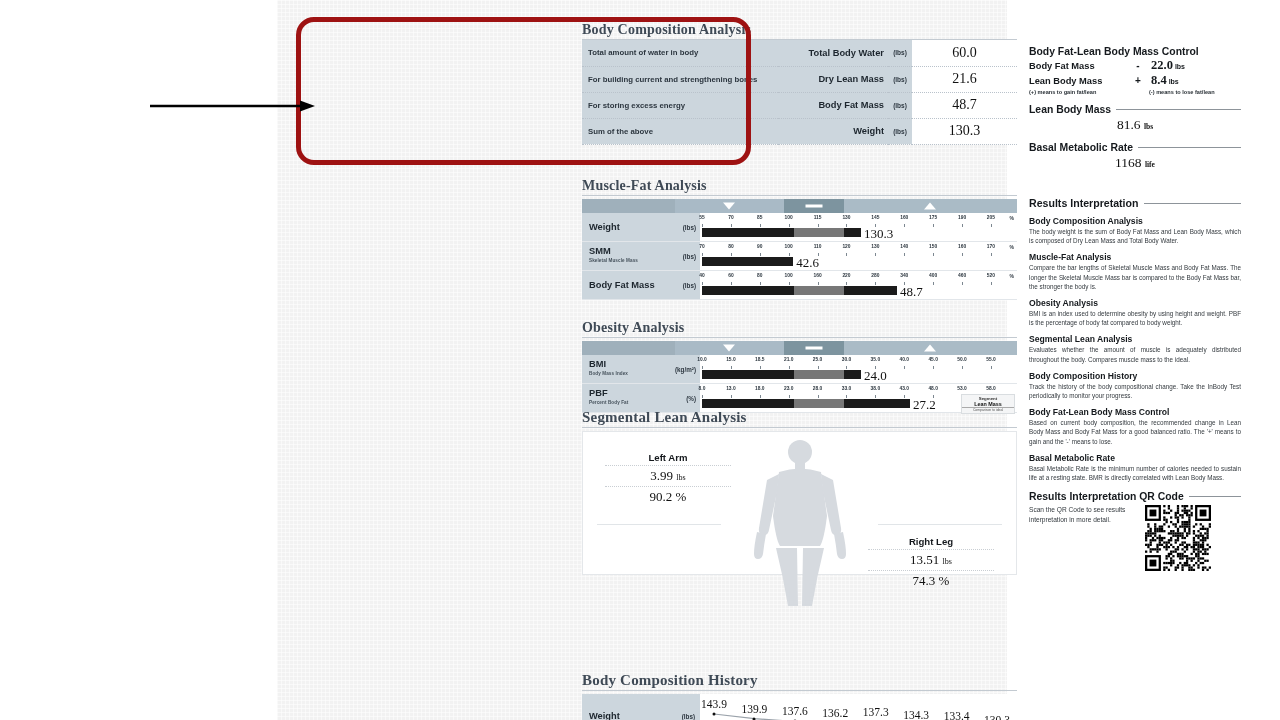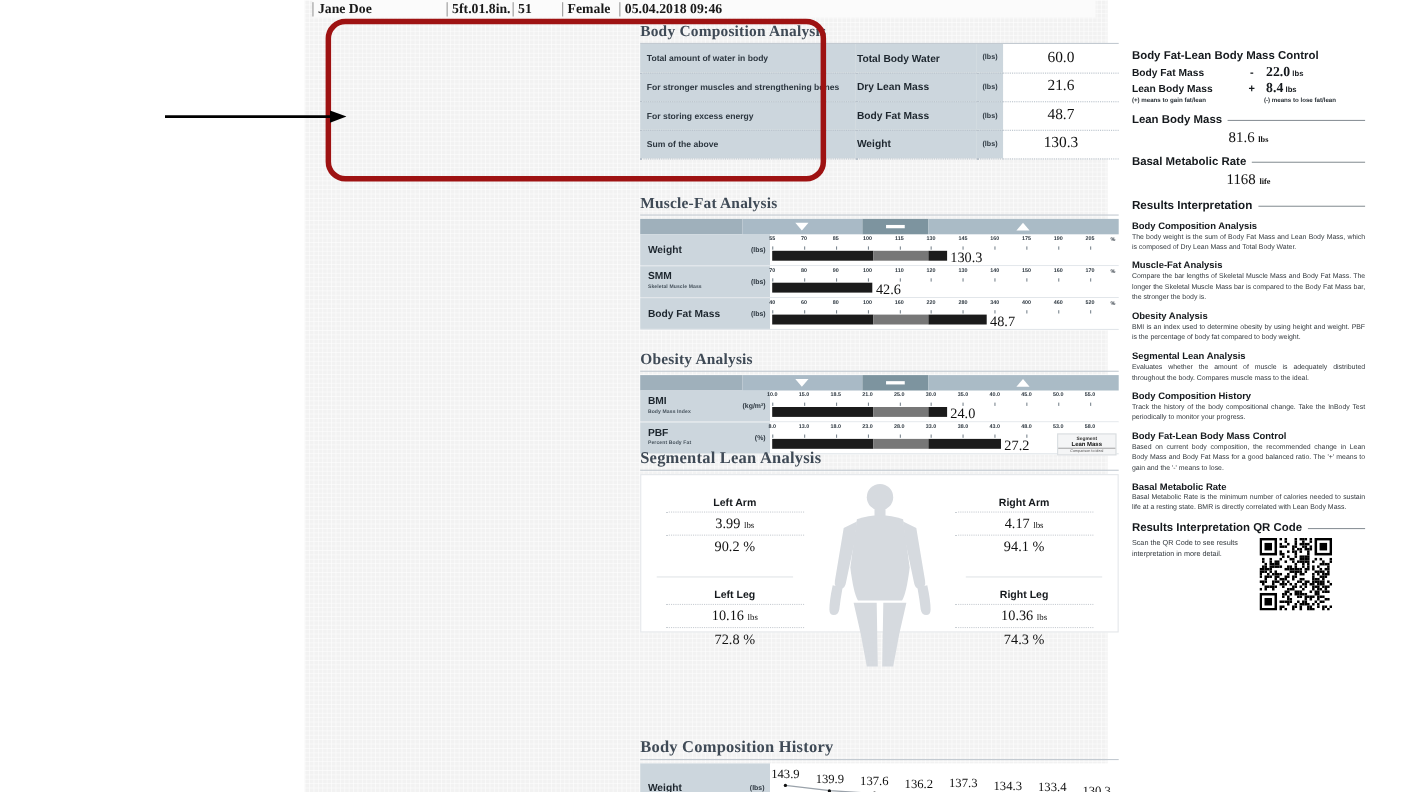--- a/index.html
+++ b/index.html
@@ -62,21 +62,21 @@
   #bca { left:305px; top:22px; width:435px; }
   #bca-tbl { width:100%; border-collapse:collapse; margin-top:0; }
   #bca-tbl tr { height:26px; }
   #bca-tbl td { border-bottom:1px dotted #b9c2cb; vertical-align:middle; }
   .bca-desc {
     background:#ccd6dd; font-size:7.8px; color:#2d3740; padding-left:6px; width:196px;
     font-weight:600;
   }
   .bca-name {
     background:#ccd6dd; font-size:9.3px; color:#1d262e; font-weight:700;
-    padding-right:4px; width:110px;
+    text-align:right; padding-right:4px; width:110px;
   }
   .bca-unit { background:#ccd6dd; font-size:6.5px; color:#2d3740; font-weight:700; width:24px; text-align:center;}
   .bca-val {
     background:#ffffff; text-align:center; font-size:14px; color:#111; width:105px;
     font-family:"Liberation Serif", serif;
   }
 
   
   .barsec { }
   .bar-table { width:100%; border-collapse:collapse; margin-top:3px; background:#fff; }
@@ -182,40 +182,33 @@
   #qr-wrap { display:flex; gap:6px; align-items:flex-start; margin-top:3px; }
   #qr-txt { font-size:6.6px; color:#33393e; line-height:9.5px; width:110px; }
   #qr { width:66px; height:66px; }
 </style>
 </head>
 <body>
 
 <div id="sheet">
  <div id="sheet-inner">
 
-  <div id="idbar">
-    <div class="cell nm">Jane Doe</div>
-    <div class="cell ht">5ft.01.8in.</div>
-    <div class="cell ag">51</div>
-    <div class="cell sx">Female</div>
-    <div class="cell dt">05.04.2018  09:46</div>
-  </div>
 
   <div class="panel" id="bca">
     <div class="sec-title">Body Composition Analysis</div>
     <table id="bca-tbl">
       <tbody>
         <tr>
           <td class="bca-desc">Total amount of water in body</td>
           <td class="bca-name">Total Body Water</td>
           <td class="bca-unit">(lbs)</td>
           <td class="bca-val">60.0</td>
         </tr>
         <tr>
-          <td class="bca-desc">For stronger muscles and strengthening bones</td>
+          <td class="bca-desc">For building current and strengthening bones</td>
           <td class="bca-name">Dry Lean Mass</td>
           <td class="bca-unit">(lbs)</td>
           <td class="bca-val">21.6</td>
         </tr>
         <tr>
           <td class="bca-desc">For storing excess energy</td>
           <td class="bca-name">Body Fat Mass</td>
           <td class="bca-unit">(lbs)</td>
           <td class="bca-val">48.7</td>
         </tr>
@@ -503,41 +496,27 @@
       <div class="seg-div" style="right:14px; top:92px; width:124px;"></div>
 
       <div class="seg-cell" id="sl-arm">
         <div class="t">Left Arm</div>
         <div class="rule"></div>
         <div class="v"><span>3.99</span> <em>lbs</em></div>
         <div class="rule"></div>
         <div class="v">90.2 %</div>
       </div>
 
-      <div class="seg-cell" id="sr-arm">
-        <div class="t">Right Arm</div>
-        <div class="rule"></div>
-        <div class="v"><span>4.17</span> <em>lbs</em></div>
-        <div class="rule"></div>
-        <div class="v">94.1 %</div>
-      </div>
-
-
-      <div class="seg-cell" id="sl-leg">
-        <div class="t">Left Leg</div>
-        <div class="rule"></div>
-        <div class="v"><span>10.16</span> <em>lbs</em></div>
-        <div class="rule"></div>
-        <div class="v">72.8 %</div>
-      </div>
+
+
 
       <div class="seg-cell" id="sr-leg">
         <div class="t">Right Leg</div>
         <div class="rule"></div>
-        <div class="v"><span>10.36</span> <em>lbs</em></div>
+        <div class="v"><span>13.51</span> <em>lbs</em></div>
         <div class="rule"></div>
         <div class="v">74.3 %</div>
       </div>
     </div>
   </div>
 
   <div class="panel" id="hist">
     <div class="sec-title big">Body Composition History</div>
     <div id="hist-row">
       <div class="hl">
@@ -589,21 +568,21 @@
     <div style="margin-top:9px;">
       <div class="r-head">
         <span>Basal Metabolic Rate</span>
             <i class="ln"></i>
       </div>
       <div class="big-val">
         <span>1168</span> <em>life</em>
       </div>
     </div>
 
-    <div style="margin-top:10px;">
+    <div style="margin-top:26px;">
       <div class="r-head">
         <span class="ri-title">Results Interpretation</span>
             <i class="ln"></i>
       </div>
       <div id="ri-list">
             <div class="ri-h">Body Composition Analysis</div>
             <div class="ri-p">The body weight is the sum of Body Fat Mass and Lean Body Mass, which is composed of Dry Lean Mass and Total Body Water.</div>
             <div class="ri-h">Muscle-Fat Analysis</div>
             <div class="ri-p">Compare the bar lengths of Skeletal Muscle Mass and Body Fat Mass. The longer the Skeletal Muscle Mass bar is compared to the Body Fat Mass bar, the stronger the body is.</div>
             <div class="ri-h">Obesity Analysis</div>

